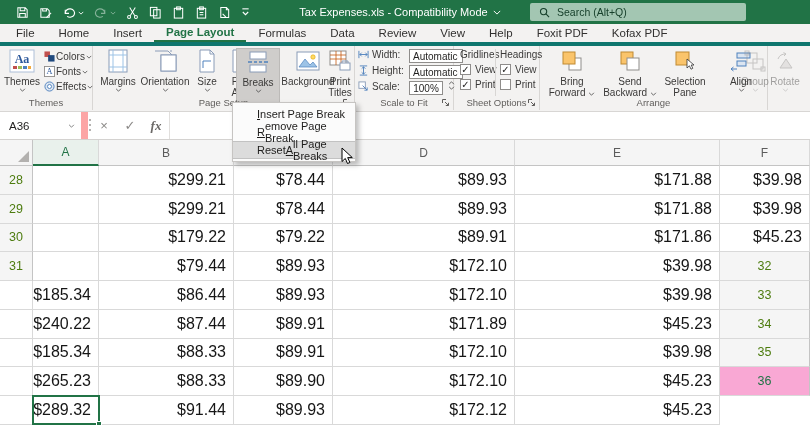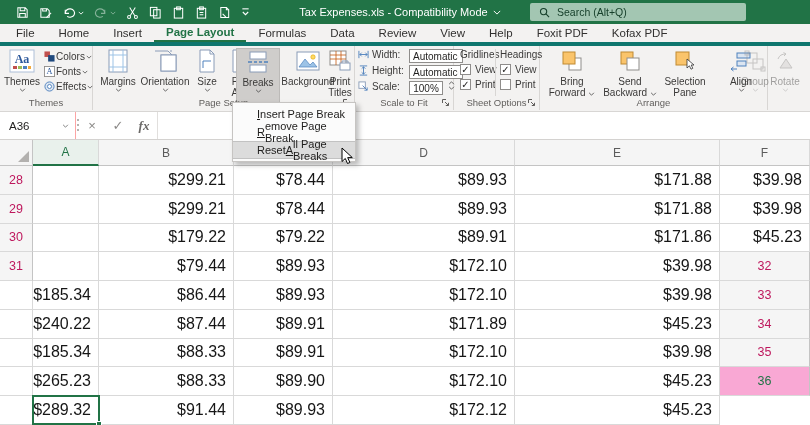--- a/index.html
+++ b/index.html
@@ -46,40 +46,40 @@
   display:flex;align-items:center;justify-content:center;color:#201f1e}
 .spinner{display:flex;flex-direction:column;gap:1px;margin-left:2px}
 
 .cbrow{display:flex;align-items:center;gap:4px;font-size:10px;color:#3b3a39;margin-top:4px}
 .cbox{width:11px;height:11px;background:#fff;border:1px solid #8f8d8b;font-size:10px;
   line-height:9px;text-align:center;color:#201f1e}
 
 
 #fbar{position:absolute;left:0;top:112px;width:810px;height:28px;background:#fff;
   border-bottom:1px solid #d4d2d0;display:flex;align-items:stretch}
-#namebox{width:76px;display:flex;align-items:center;justify-content:space-between;
-  padding:0 6px 0 9px;font-size:11.5px;color:#201f1e;border-right:1px solid #fca5a5}
+#namebox{width:88px;display:flex;align-items:center;justify-content:space-between;
+  padding:0 6px 0 9px;font-size:11.5px;color:#201f1e;border-right:7px solid #fca5a5}
 #fsplit{width:3px;display:flex;align-items:center;justify-content:center}
 #fsplit div{width:2px;height:14px;background:repeating-linear-gradient(#b5b3b1 0 2px,transparent 2px 5px)}
 .fbtn{width:26px;display:flex;align-items:center;justify-content:center;color:#8a8886;font-size:13px}
 #fxbtn{font-family:"Liberation Serif",serif;font-style:italic;font-weight:700;color:#6b6967;font-size:13px}
 #finput{flex:1;border-left:1px solid #e1dfdd}
 
 
 #grid{position:absolute;left:0;top:140px;width:810px;height:285px;
   display:grid;grid-template-columns:33px 66px 135px 99px 182px 205px 90px;
   grid-template-rows:26px repeat(9,28.78px);background:#fff}
 .gh{background:#f5f5f5;border-right:1px solid #d9d9d9;border-bottom:1px solid #c4c4c4;
   font-size:12px;color:#5c5c5c;display:flex;align-items:center;justify-content:center}
 .gh.corner{border-right:1px solid #c4c4c4;position:relative}
 .tri{position:absolute;right:3px;bottom:3px;width:0;height:0;
   border-left:11px solid transparent;border-bottom:11px solid #b3b1af}
 .gh.selcol{background:#e9f1ec;color:#217346;border-bottom:2px solid #217346;font-weight:400}
 .rowh{background:#f5f5f5;border-right:1px solid #c4c4c4;border-bottom:1px solid #d9d9d9;
-  font-size:12.5px;color:#be185d;display:flex;align-items:center;justify-content:center}
+  font-size:12.5px;color:#4d7c0f;display:flex;align-items:center;justify-content:center}
 .rowh.selrow{background:#f9a8d4;color:#217346}
 .cell{border-right:1px solid #d9d9d9;border-bottom:1px solid #d9d9d9;
   font-size:16px;color:#161616;display:flex;align-items:center;justify-content:flex-end;
   padding-right:7px;white-space:nowrap;overflow:hidden}
 .cell.empty{justify-content:flex-start}
 #selbox{position:absolute;left:32px;top:255px;width:68px;height:30px;
   border:2px solid #217346;z-index:10}
 #selbox .handle{position:absolute;right:-4px;bottom:-4px;width:6px;height:6px;
   background:#217346;border:1px solid #fff}
 

